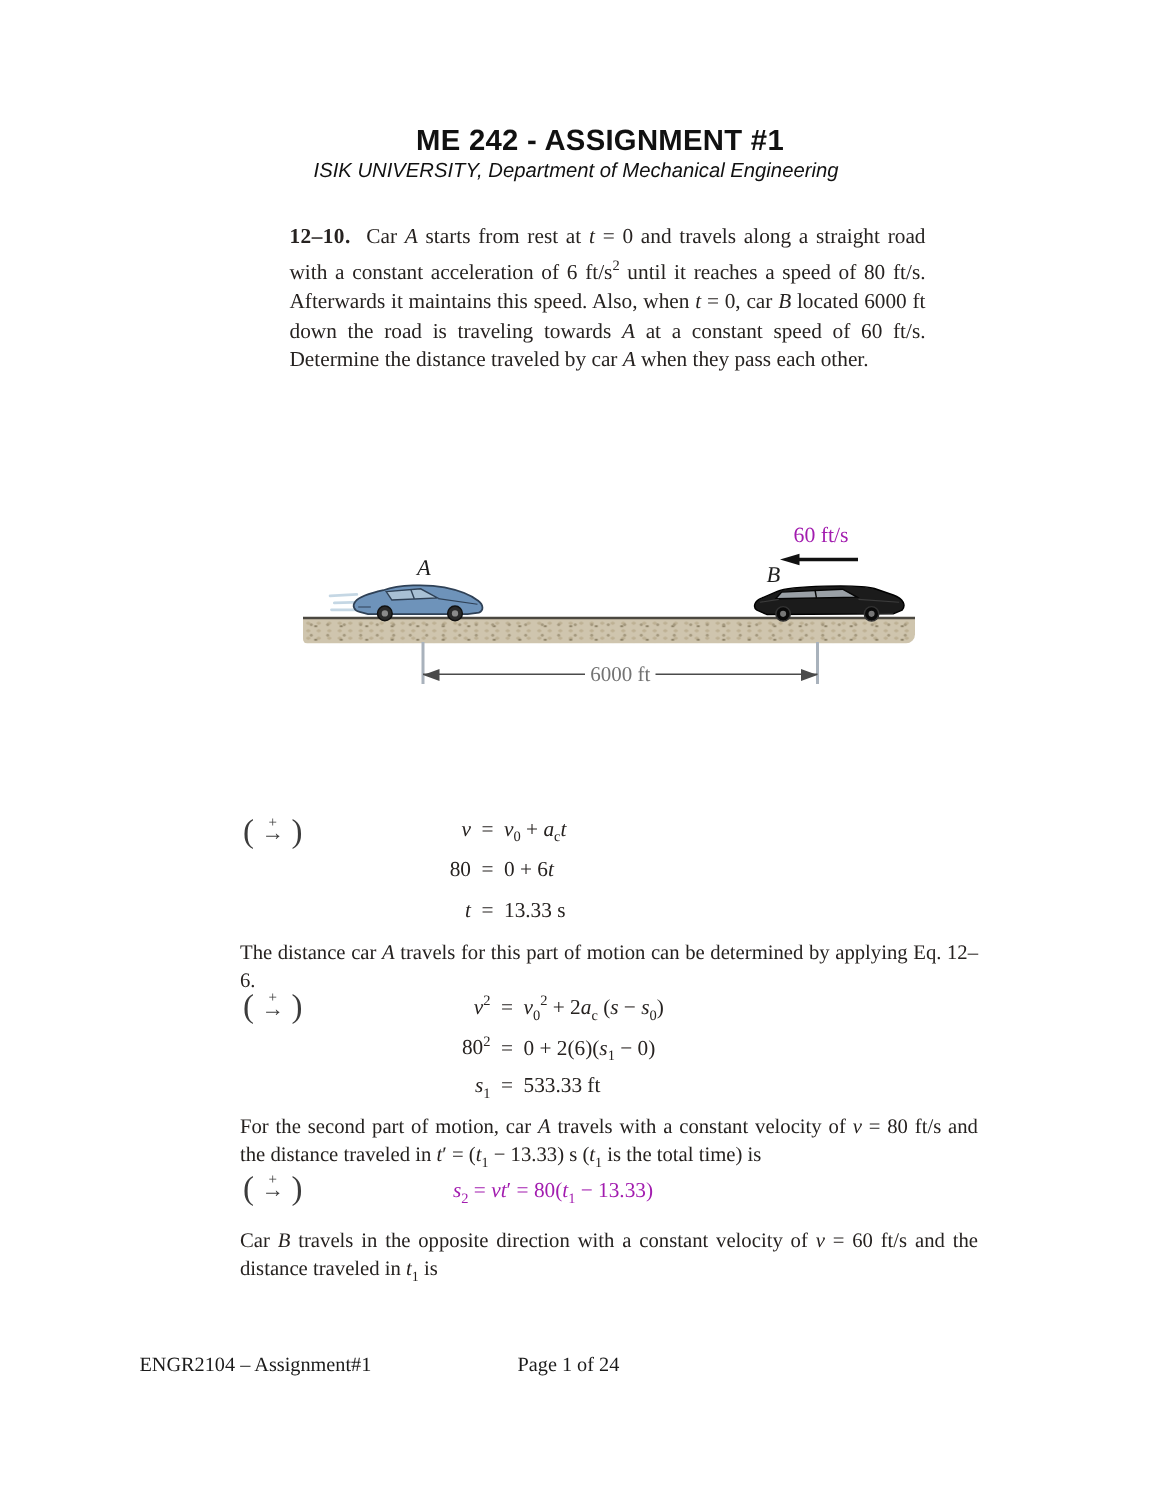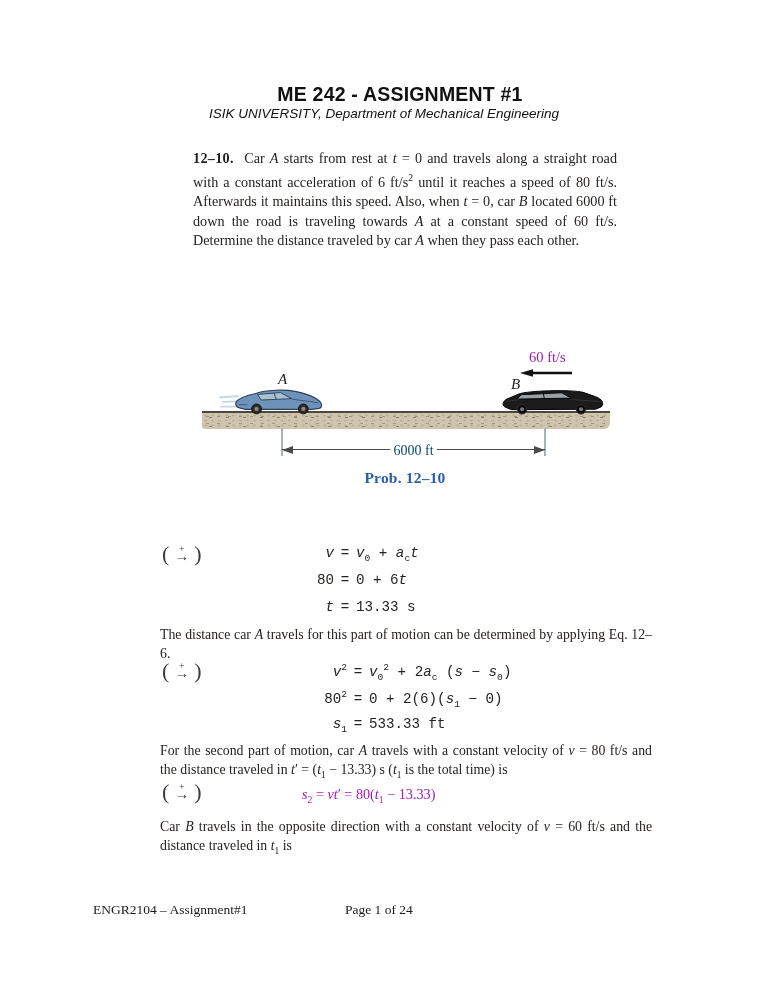--- a/index.html
+++ b/index.html
@@ -80,21 +80,21 @@
   .dim-arrow { position:absolute; top:108px; width:0; height:0;
     border-top:4px solid transparent; border-bottom:4px solid transparent; }
   .dim-arrow.left  { left:92px;  border-right:11px solid #4a4a4a; }
   .dim-arrow.right { left:344px; border-left:11px solid #4a4a4a; }
   .dim-label-wrap {
     position:absolute; left:92px; top:103px; width:263px;
     text-align:center;
   }
   .dim-label {
     display:inline-block; background:#ffffff; padding:0 3px;
-    font-size:14px; color:#0c4a6e; line-height:16px;
+    font-size:14px; color:#737373; line-height:16px;
   }
   .fig-caption {
     position:absolute; left:0; top:131px; width:430px;
     text-align:center;
     font-weight:bold; font-size:15.5px;
     letter-spacing:0.2px;
   }
 
   
   .spara {
@@ -112,21 +112,21 @@
     display:inline-flex; align-items:center;
     color:#3c3c3c;
   }
   .dir .paren { font-size:22px; font-weight:400; line-height:22px; }
   .dir .stack { display:inline-flex; flex-direction:column; align-items:center;
                 margin:0 5px; line-height:1; }
   .dir .plus  { font-size:10px; margin-bottom:-5px; }
   .dir .arrow { font-size:15px; }
   .d1 { top:543px; } .d2 { top:660px; } .d3 { top:781px; }
 
-  .eqs { position:absolute; left:262px;font-family:Liberation Mono, monospace; }
+  .eqs { position:absolute; left:242px; }
   .eqs1 { top:545px; } .eqs2 { top:662px; }
   .eq-row { height:27px; font-size:14.2px; color:#262220; white-space:nowrap; }
   .eq-lhs { display:inline-block; text-align:right; }
   .eqs1 .eq-lhs { width:72px; }
   .eqs2 .eq-lhs { width:85px;text-align:right; }
   .eq-sign { display:inline-block; width:22px; text-align:center; }
   .eq-single {
     position:absolute; left:302px; top:786px;
     font-size:14.2px; color:#a21caf; white-space:nowrap;
   }
@@ -194,21 +194,20 @@
 
     <div class="ext-line ext-left"></div>
     <div class="ext-line ext-right"></div>
     <div class="dim-line"></div>
     <div class="dim-arrow left"></div>
     <div class="dim-arrow right"></div>
     <div class="dim-label-wrap">
       <span class="dim-label">6000 ft</span>
     </div>
 
-    <div class="fig-caption" style="color: rgb(42, 93, 168);">Prob. 12–10</div>
   </div>
 
 
   <span class="dir d1">
     <span class="paren">(</span>
     <span class="stack">
       <span class="plus">+</span>
       <span class="arrow">→</span>
     </span>
     <span class="paren">)</span>

